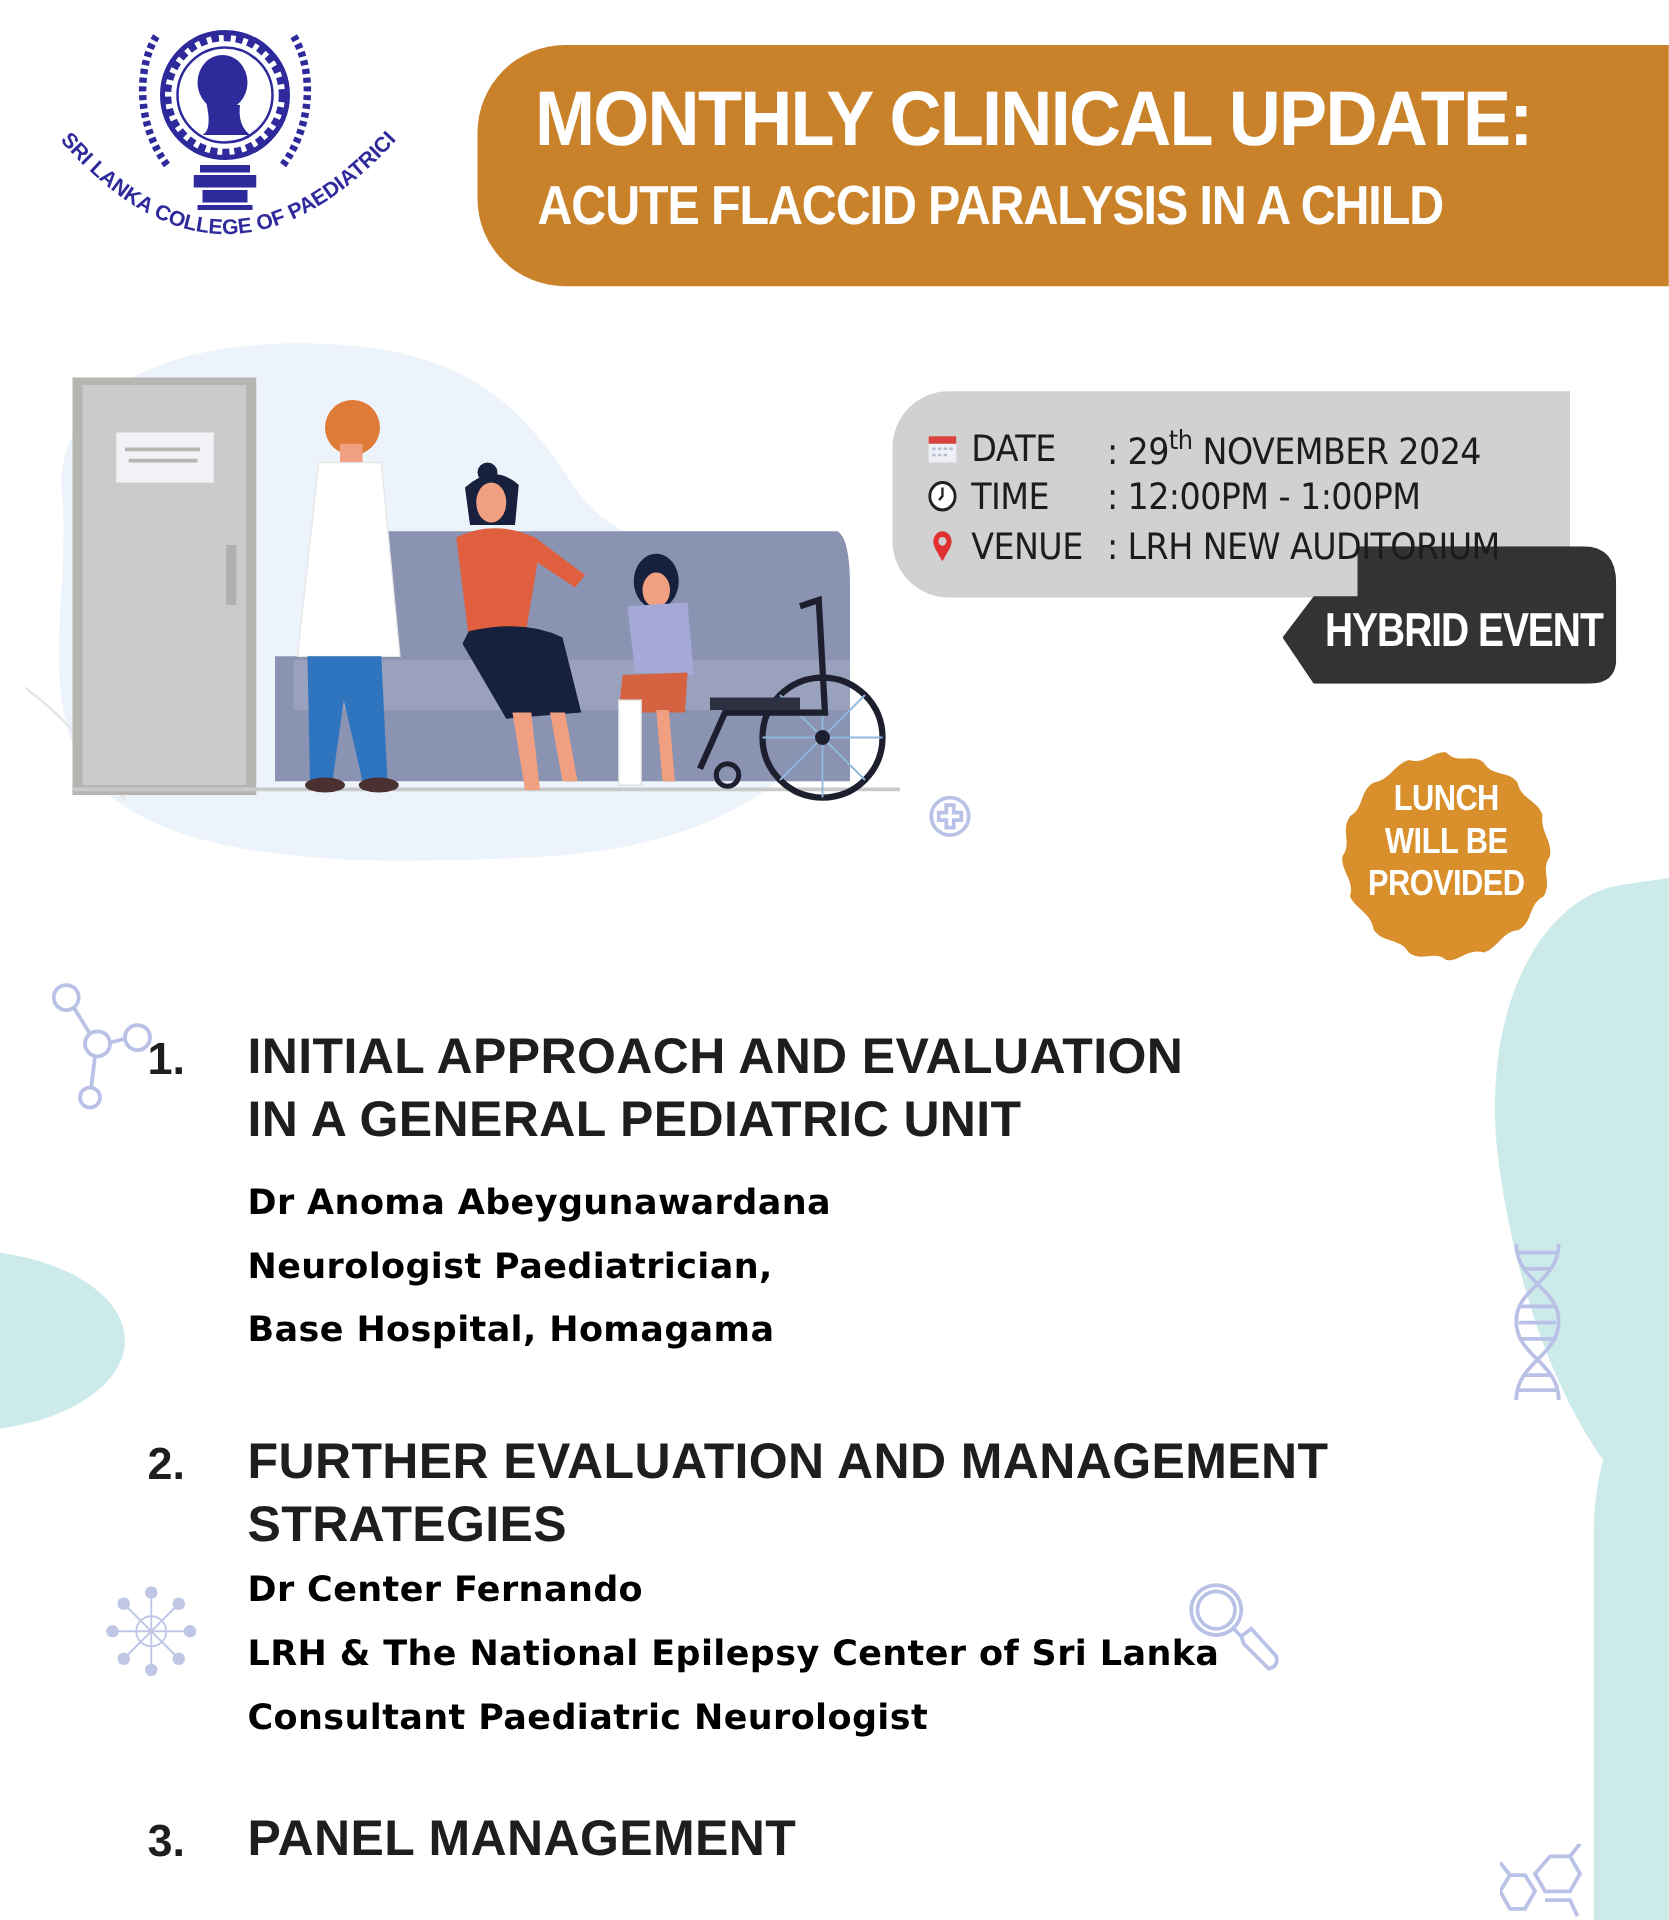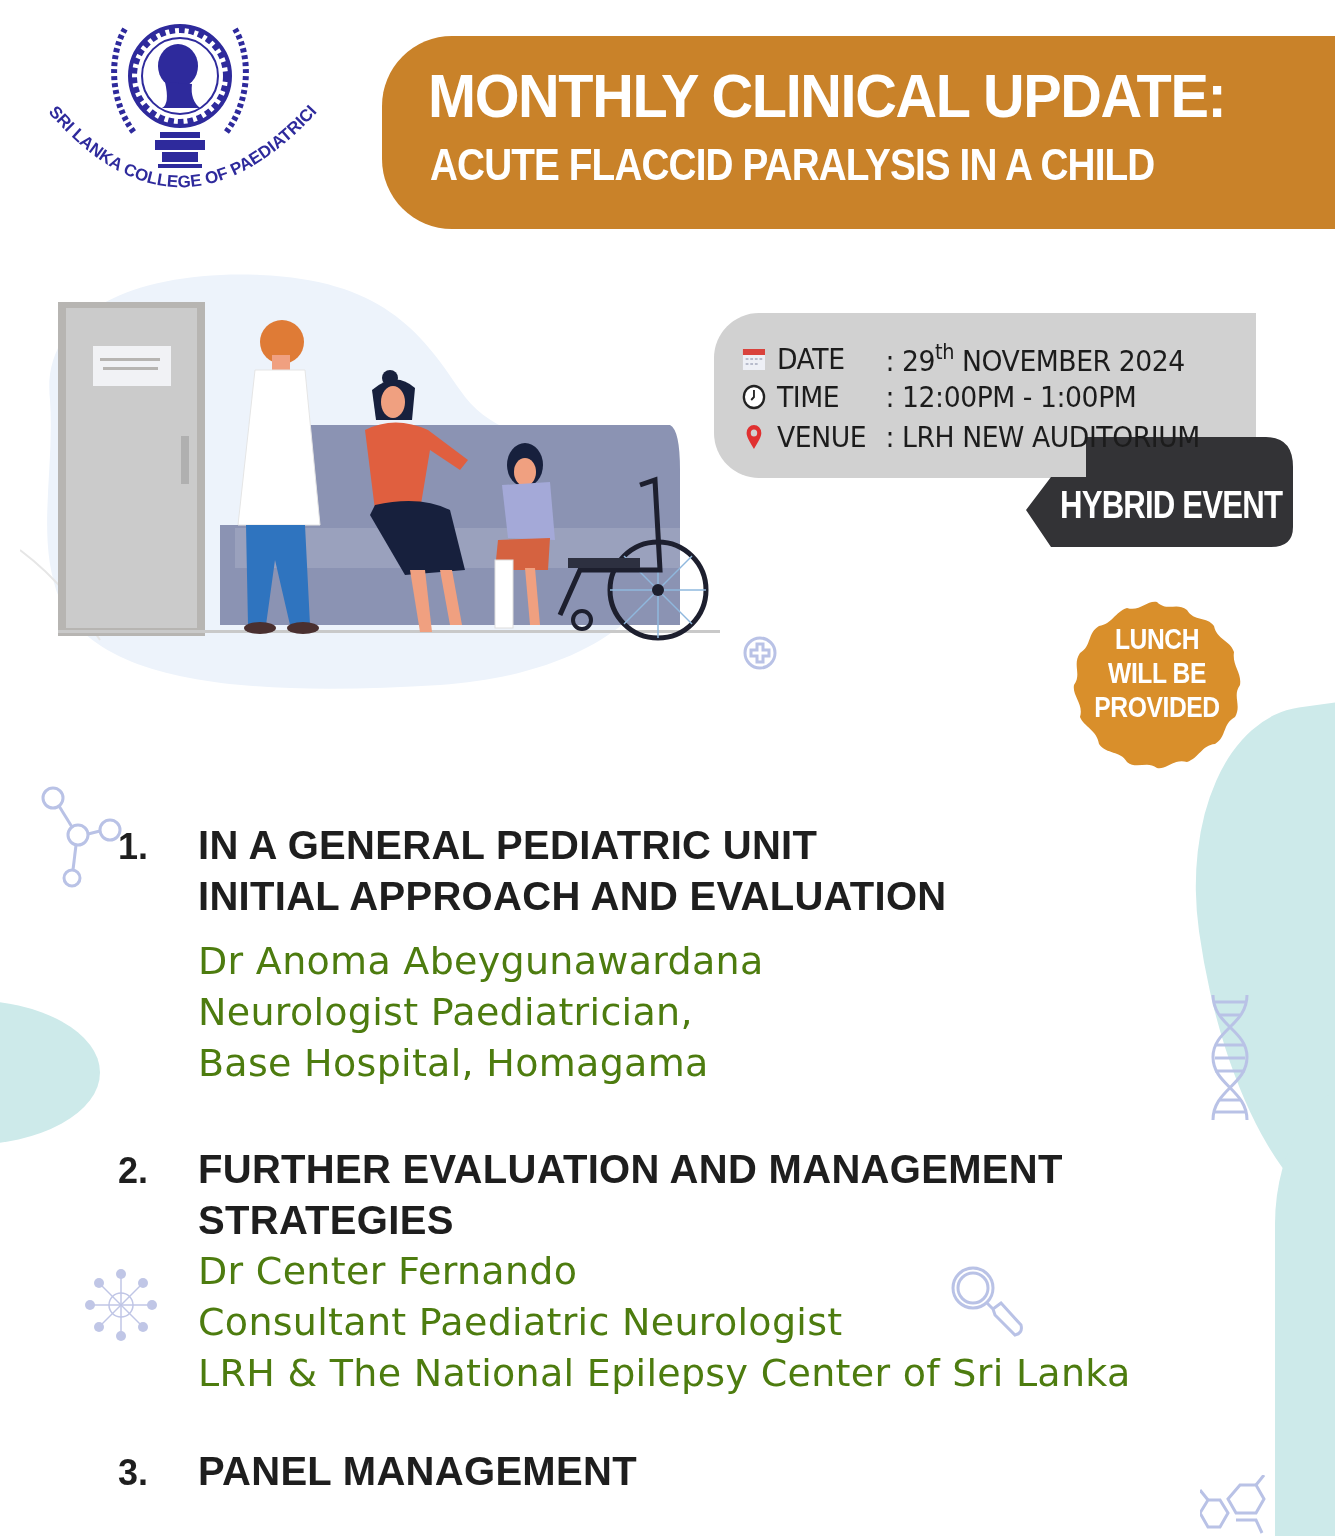--- a/index.html
+++ b/index.html
@@ -33,21 +33,21 @@
   .info-row sup { font-size: 21px; vertical-align: 12px; }
   .hybrid-text { left: 1060px; top: 484px; color: #fff; font-family: "Liberation Sans", sans-serif; font-weight: bold; font-size: 38px; letter-spacing: -1px; transform: scaleX(0.82); transform-origin: left; white-space: nowrap; }
 
   
   .lunch { left: 1072px; top: 600px; width: 170px; height: 170px; }
   .lunch-text { left: 1072px; top: 622px; width: 170px; text-align: center; color: #fff; font-family: "Liberation Sans", sans-serif; font-weight: bold; font-size: 29px; line-height: 34px; letter-spacing: -0.5px; transform: scaleX(0.85); }
 
   
   .num { font-family: "Liberation Sans", sans-serif; font-weight: bold; font-size: 36px; color: #1e1e1e; }
   .heading { font-family: "Liberation Sans", sans-serif; font-weight: bold; font-size: 40px; color: #1e1e1e; line-height: 51px; letter-spacing: 0.3px; white-space: nowrap; }
-  .speaker { font-family: "DejaVu Sans", sans-serif; font-size: 38px; line-height: 51px; color: #4d7c0f; white-space: nowrap; letter-spacing: 0.3px; }
+  .speaker { font-family: "DejaVu Sans", sans-serif; font-size: 28px; line-height: 51px; color: #000000; white-space: nowrap; letter-spacing: 0.3px; font-weight: bold; }
 
   .deco { stroke: #b9c2e6; fill: none; stroke-width: 3; }
 </style>
 </head>
 <body>
 
 <div class="abs blob-right-top"></div>
 <div class="abs blob-right-bottom"></div>
 <div class="abs blob-left"></div>
 
@@ -247,33 +247,33 @@
     <path d="M8 25 L20 25 L28 38 L20 52 L8 52 L0 38 Z"></path>
     <path d="M28 24 L40 10 L56 10 L64 24 L56 38 L36 38 Z"></path>
     <line x1="56" y1="10" x2="64" y2="0"></line>
       <line x1="8" y1="25" x2="0" y2="15"></line>
     <path d="M36 45 L56 45 L62 58"></path>
   </g>
 </svg>
 
 <div class="abs num" style="left:118px;top:826px">1.</div>
 <div class="abs" style="left:198px;top:820px">
+  <div class="heading">INITIAL APPROACH AND EVALUATION</div>
   <div class="heading">IN A GENERAL PEDIATRIC UNIT</div>
-  <div class="heading">INITIAL APPROACH AND EVALUATION</div>
   <div style="height:14px"></div>
   <div class="speaker">Dr Anoma Abeygunawardana</div>
   <div class="speaker">Neurologist Paediatrician,</div>
   <div class="speaker">Base Hospital, Homagama</div>
 </div>
 
 <div class="abs num" style="left:118px;top:1150px">2.</div>
 <div class="abs" style="left:198px;top:1144px">
   <div class="heading">FURTHER EVALUATION AND MANAGEMENT</div>
   <div class="heading">STRATEGIES</div>
   <div class="speaker">Dr Center Fernando</div>
+  <div class="speaker">LRH &amp; The National Epilepsy Center of Sri Lanka</div>
   <div class="speaker">Consultant Paediatric Neurologist</div>
-  <div class="speaker">LRH &amp; The National Epilepsy Center of Sri Lanka</div>
 </div>
 
 <div class="abs num" style="left:118px;top:1452px">3.</div>
 <div class="abs" style="left:198px;top:1446px">
   <div class="heading">PANEL MANAGEMENT</div>
 </div>
 
 </body></html>

